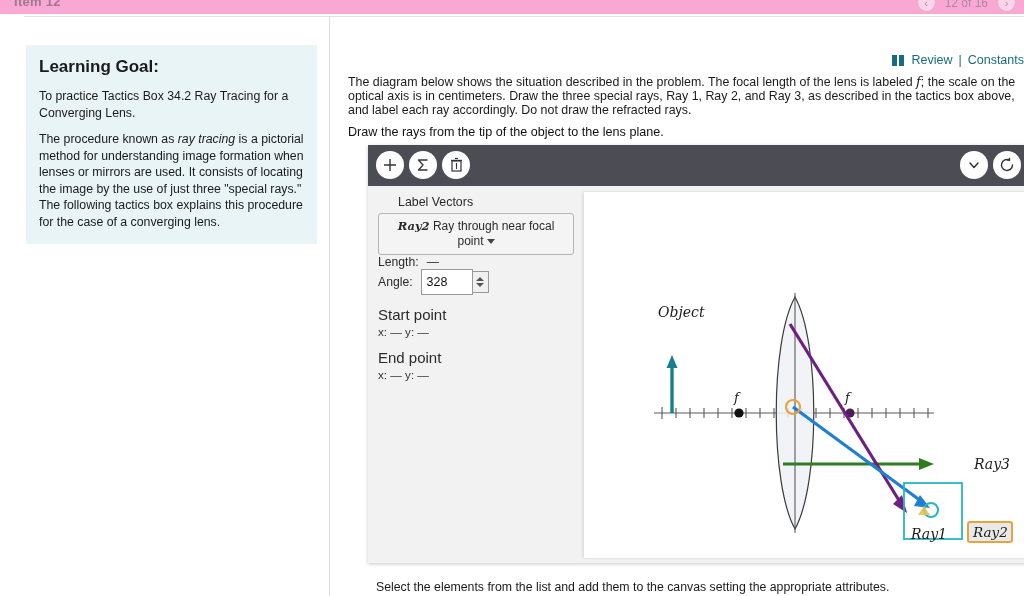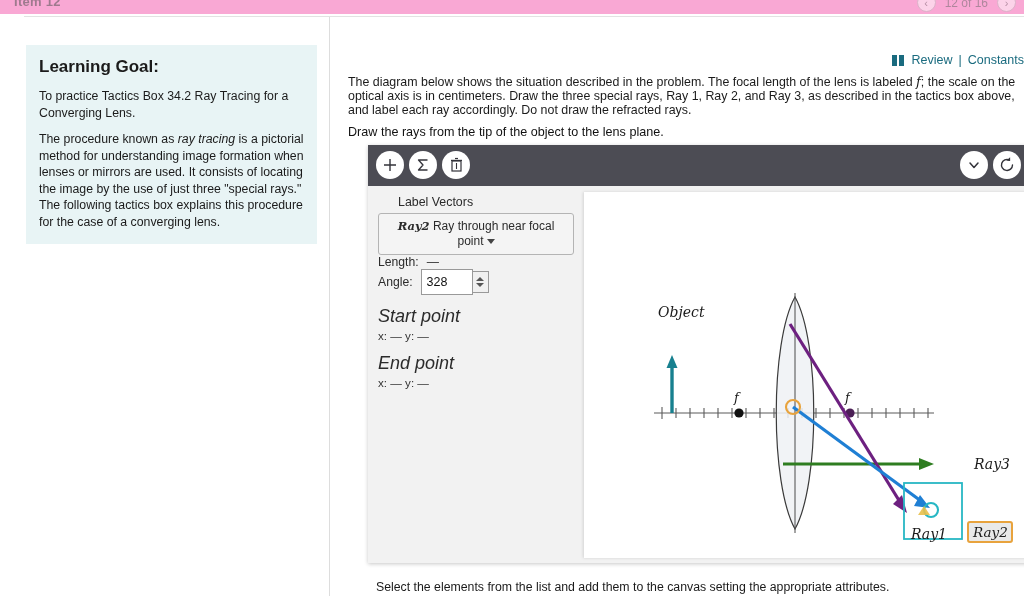--- a/index.html
+++ b/index.html
@@ -159,21 +159,21 @@
     background: #f0f0f0; display: flex; flex-direction: column;
     align-items: center; justify-content: center; gap: 2px;
   }
   .spin-up, .spin-dn {
     width: 0; height: 0;
     border-left: 4px solid transparent; border-right: 4px solid transparent;
   }
   .spin-up { border-bottom: 4px solid #555; }
   .spin-dn { border-top: 4px solid #555; }
   .pt-block { margin-top: 11px; }
-  .pt-title { font-size: 18px; color: #2b2b2b; font-style: italic; }
+  .pt-title { font-size: 15px; color: #2b2b2b; }
   .pt-coords { font-size: 11.6px; color: #333; margin-top: 2px; }
 
   
   #canvas-area {
     position: absolute; left: 216px; top: 47px;
     width: 478px; height: 366px;
     background: #ffffff;
     box-shadow: -1px 0 3px rgba(0,0,0,.13);
   }
   #diagram { position: absolute; left: 0; top: 0; }

